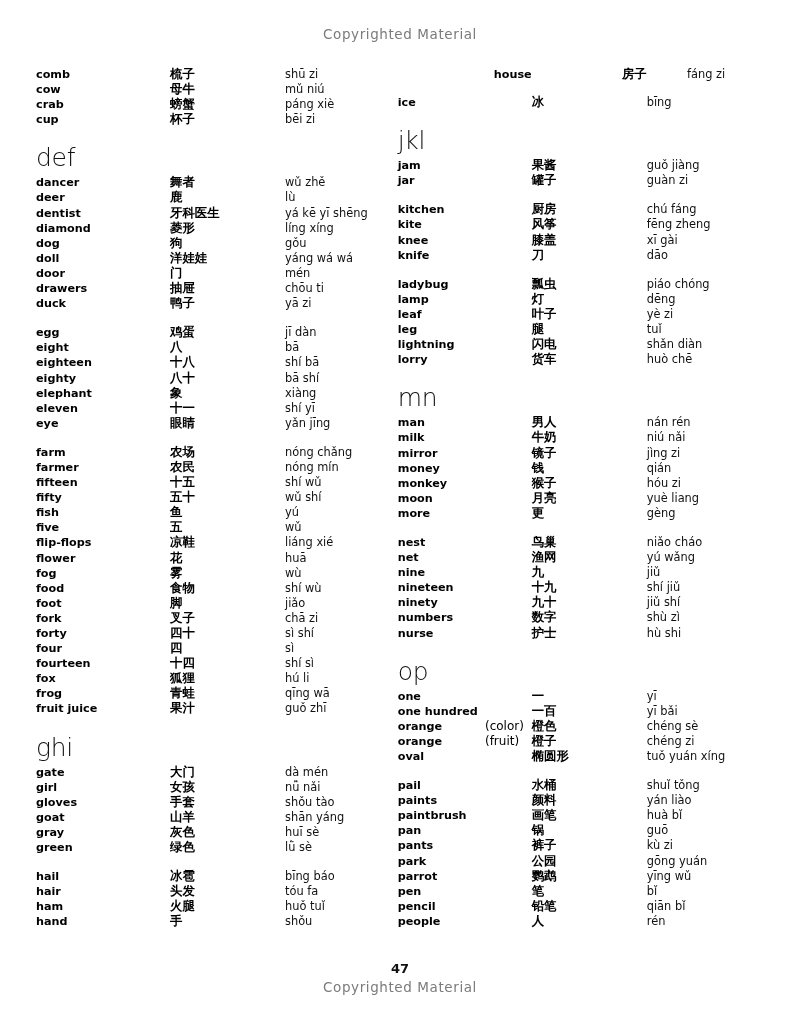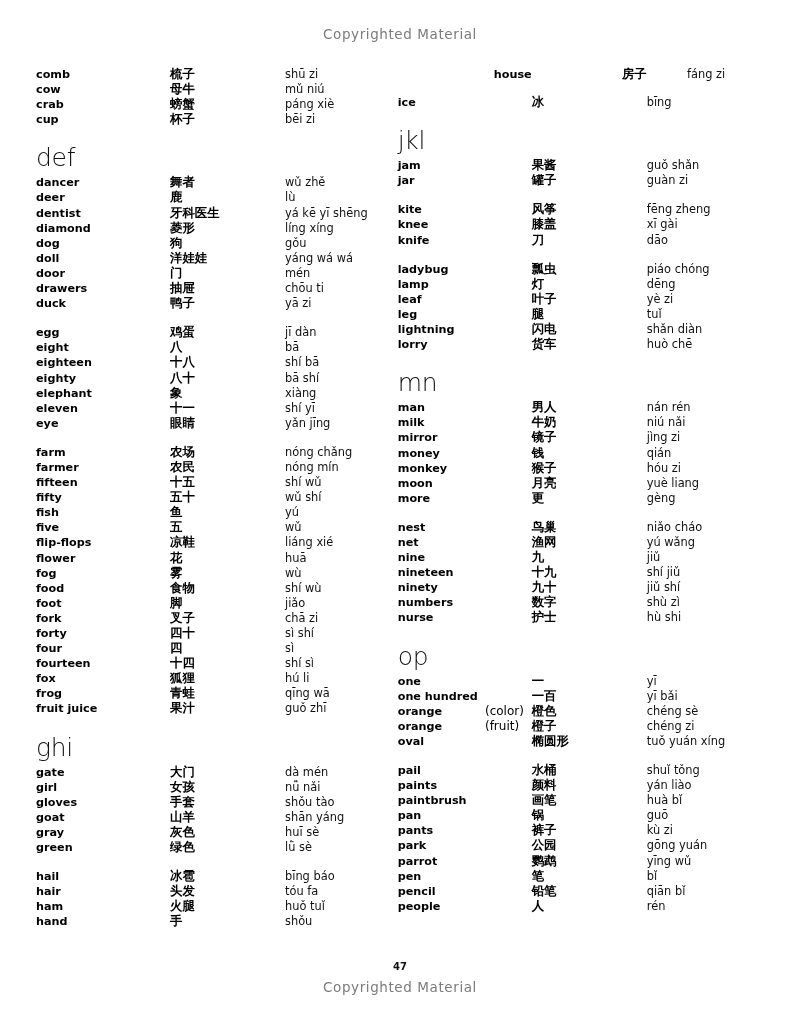--- a/index.html
+++ b/index.html
@@ -36,21 +36,21 @@
     letter-spacing: 0.6px;
     color: #7b7b7b;
     font-family: "DejaVu Sans", sans-serif;
   }
   .page-number {
     position: absolute;
     top: 961px;
     left: 0;
     width: 800px;
     text-align: center;
-    font-size: 10px;
+    font-size: 13px;
     font-weight: bold;
     color: #111;
     font-family: "DejaVu Sans", sans-serif;
   }
   .columns {
     position: absolute;
     top: 66px;
     left: 0;
     width: 708px;
     display: flex;
@@ -400,29 +400,34 @@
             <div class="py">bīng</div>
           </div>
         </div>
       </div>
       <div class="section">
         <div class="section-header">jkl</div>
         <div class="group">
           <div class="entry">
             <div class="en">jam</div>
             <div class="zh">果酱</div>
-            <div class="py">guǒ shǎn</div>
+            <div class="py">guǒ jiàng</div>
           </div>
           <div class="entry">
             <div class="en">jar</div>
             <div class="zh">罐子</div>
             <div class="py">guàn zi</div>
           </div>
         </div>
         <div class="group">
+          <div class="entry">
+            <div class="en">kitchen</div>
+            <div class="zh">厨房</div>
+            <div class="py">chú fáng</div>
+          </div>
           <div class="entry">
             <div class="en">kite</div>
             <div class="zh">风筝</div>
             <div class="py">fēng zheng</div>
           </div>
           <div class="entry">
             <div class="en">knee</div>
             <div class="zh">膝盖</div>
             <div class="py">xī gài</div>
           </div>

